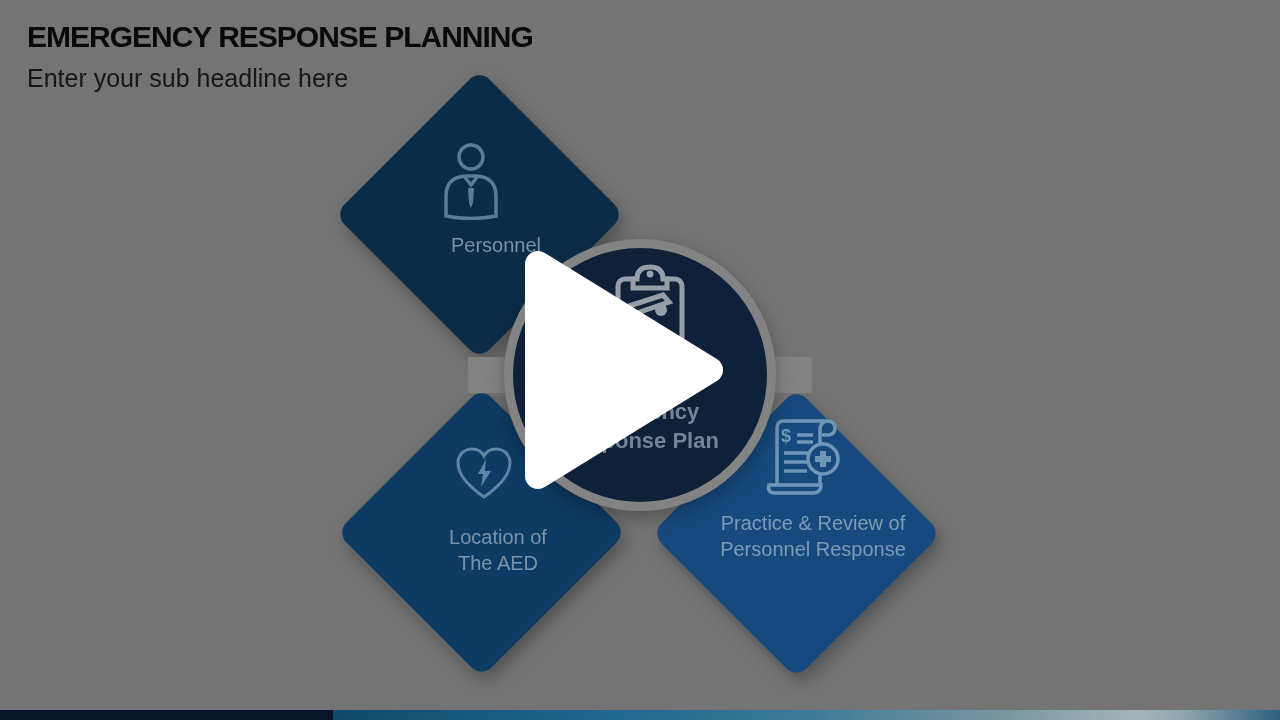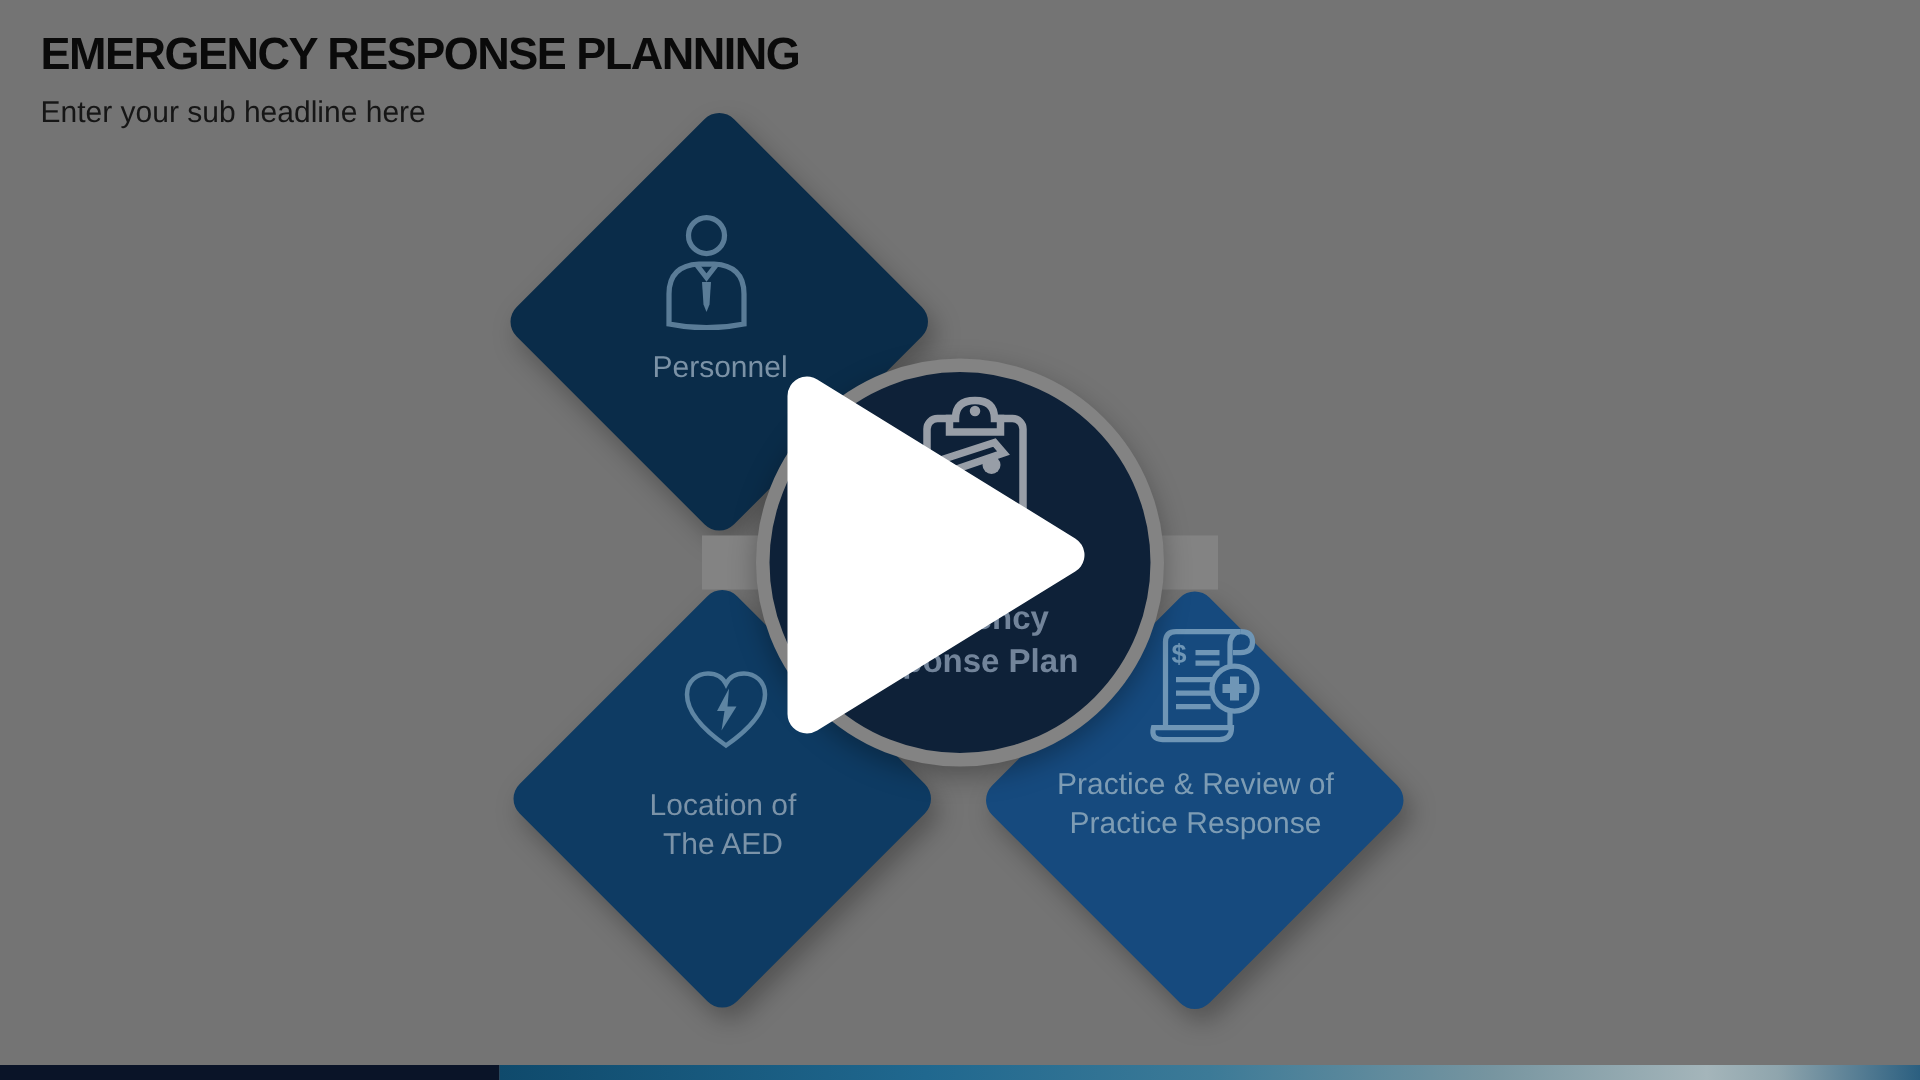--- a/index.html
+++ b/index.html
@@ -1,28 +1,28 @@
 <!DOCTYPE html>
 <html><head>
 <meta charset="utf-8">
 <style>
   html,body{margin:0;padding:0;}
   body{width:1280px;height:720px;overflow:hidden;font-family:"Liberation Sans",sans-serif;}
   #canvas{position:relative;width:1280px;height:720px;background:#747474;overflow:hidden;}
 
   
   .title{position:absolute;left:27px;top:20px;font-size:30px;font-weight:700;letter-spacing:-1px;color:#0a0a0a;}
-  .subtitle{position:absolute;left:27px;top:64px;font-size:20px;font-weight:400;color:#161616;}
+  .subtitle{position:absolute;left:27px;top:64px;font-size:25px;font-weight:400;color:#161616;}
 
   
   .diamond{position:absolute;width:290px;height:290px;}
   .shape-holder{position:absolute;inset:0;filter:drop-shadow(5px 8px 8px rgba(0,0,0,0.28));}
   .shape{position:absolute;left:42px;top:42px;width:205px;height:205px;transform:rotate(45deg);border-radius:14px;background:var(--fill);}
   .d-icon{position:absolute;transform:translateX(-50%);}
-  .d-label{position:absolute;left:0;width:100%;text-align:center;font-size:20px;line-height:26px;}
+  .d-label{position:absolute;left:16px;width:100%;text-align:center;font-size:20px;line-height:26px;}
 
   
   .band{position:absolute;left:468px;top:357px;width:344px;height:36px;background:#838383;}
 
   
   .circle-holder{position:absolute;left:504px;top:239px;filter:drop-shadow(0 6px 9px rgba(0,0,0,0.3));}
   .circle{position:relative;width:254px;height:254px;border:9px solid #838383;border-radius:50%;background:var(--cfill);}
   .c-icon{position:absolute;left:92px;top:14px;}
   .c-label{position:absolute;left:0;top:149px;width:254px;text-align:center;font-size:22px;font-weight:700;line-height:29px;}
 
@@ -85,21 +85,21 @@
       <line x1="40" y1="20" x2="56" y2="20"></line>
       <line x1="40" y1="27" x2="56" y2="27"></line>
       <line x1="27" y1="38" x2="56" y2="38"></line>
       <line x1="27" y1="47" x2="56" y2="47"></line>
       <line x1="27" y1="56" x2="50" y2="56"></line>
       <circle cx="66" cy="44" r="15" fill="var(--fill)"></circle>
       <path d="M66 36 L66 52 M58 44 L74 44" stroke-width="6"></path>
     </svg>
     <div class="d-label" style="top: 121px; color: rgb(125, 156, 180);">
       <div>Practice &amp; Review of</div>
-      <div>Practice Response</div>
+      <div>Personnel Response</div>
     </div>
   </div>
 
   <div class="band"></div>
 
   <div class="circle-holder">
     <div class="circle" style="--cfill: #0e2138; border-color: rgb(131, 131, 131);">
       <svg class="c-icon" width="90" height="96" viewBox="0 0 90 96" fill="none" stroke="currentColor" stroke-width="5" style="color: rgb(152, 158, 167);">
         <rect x="13" y="17" width="64" height="72" rx="7"></rect>
         <path d="M32 17 Q32 5 45 5 Q58 5 58 17 L62 17 L62 26 L28 26 L28 17 Z" fill="var(--cfill)"></path>

